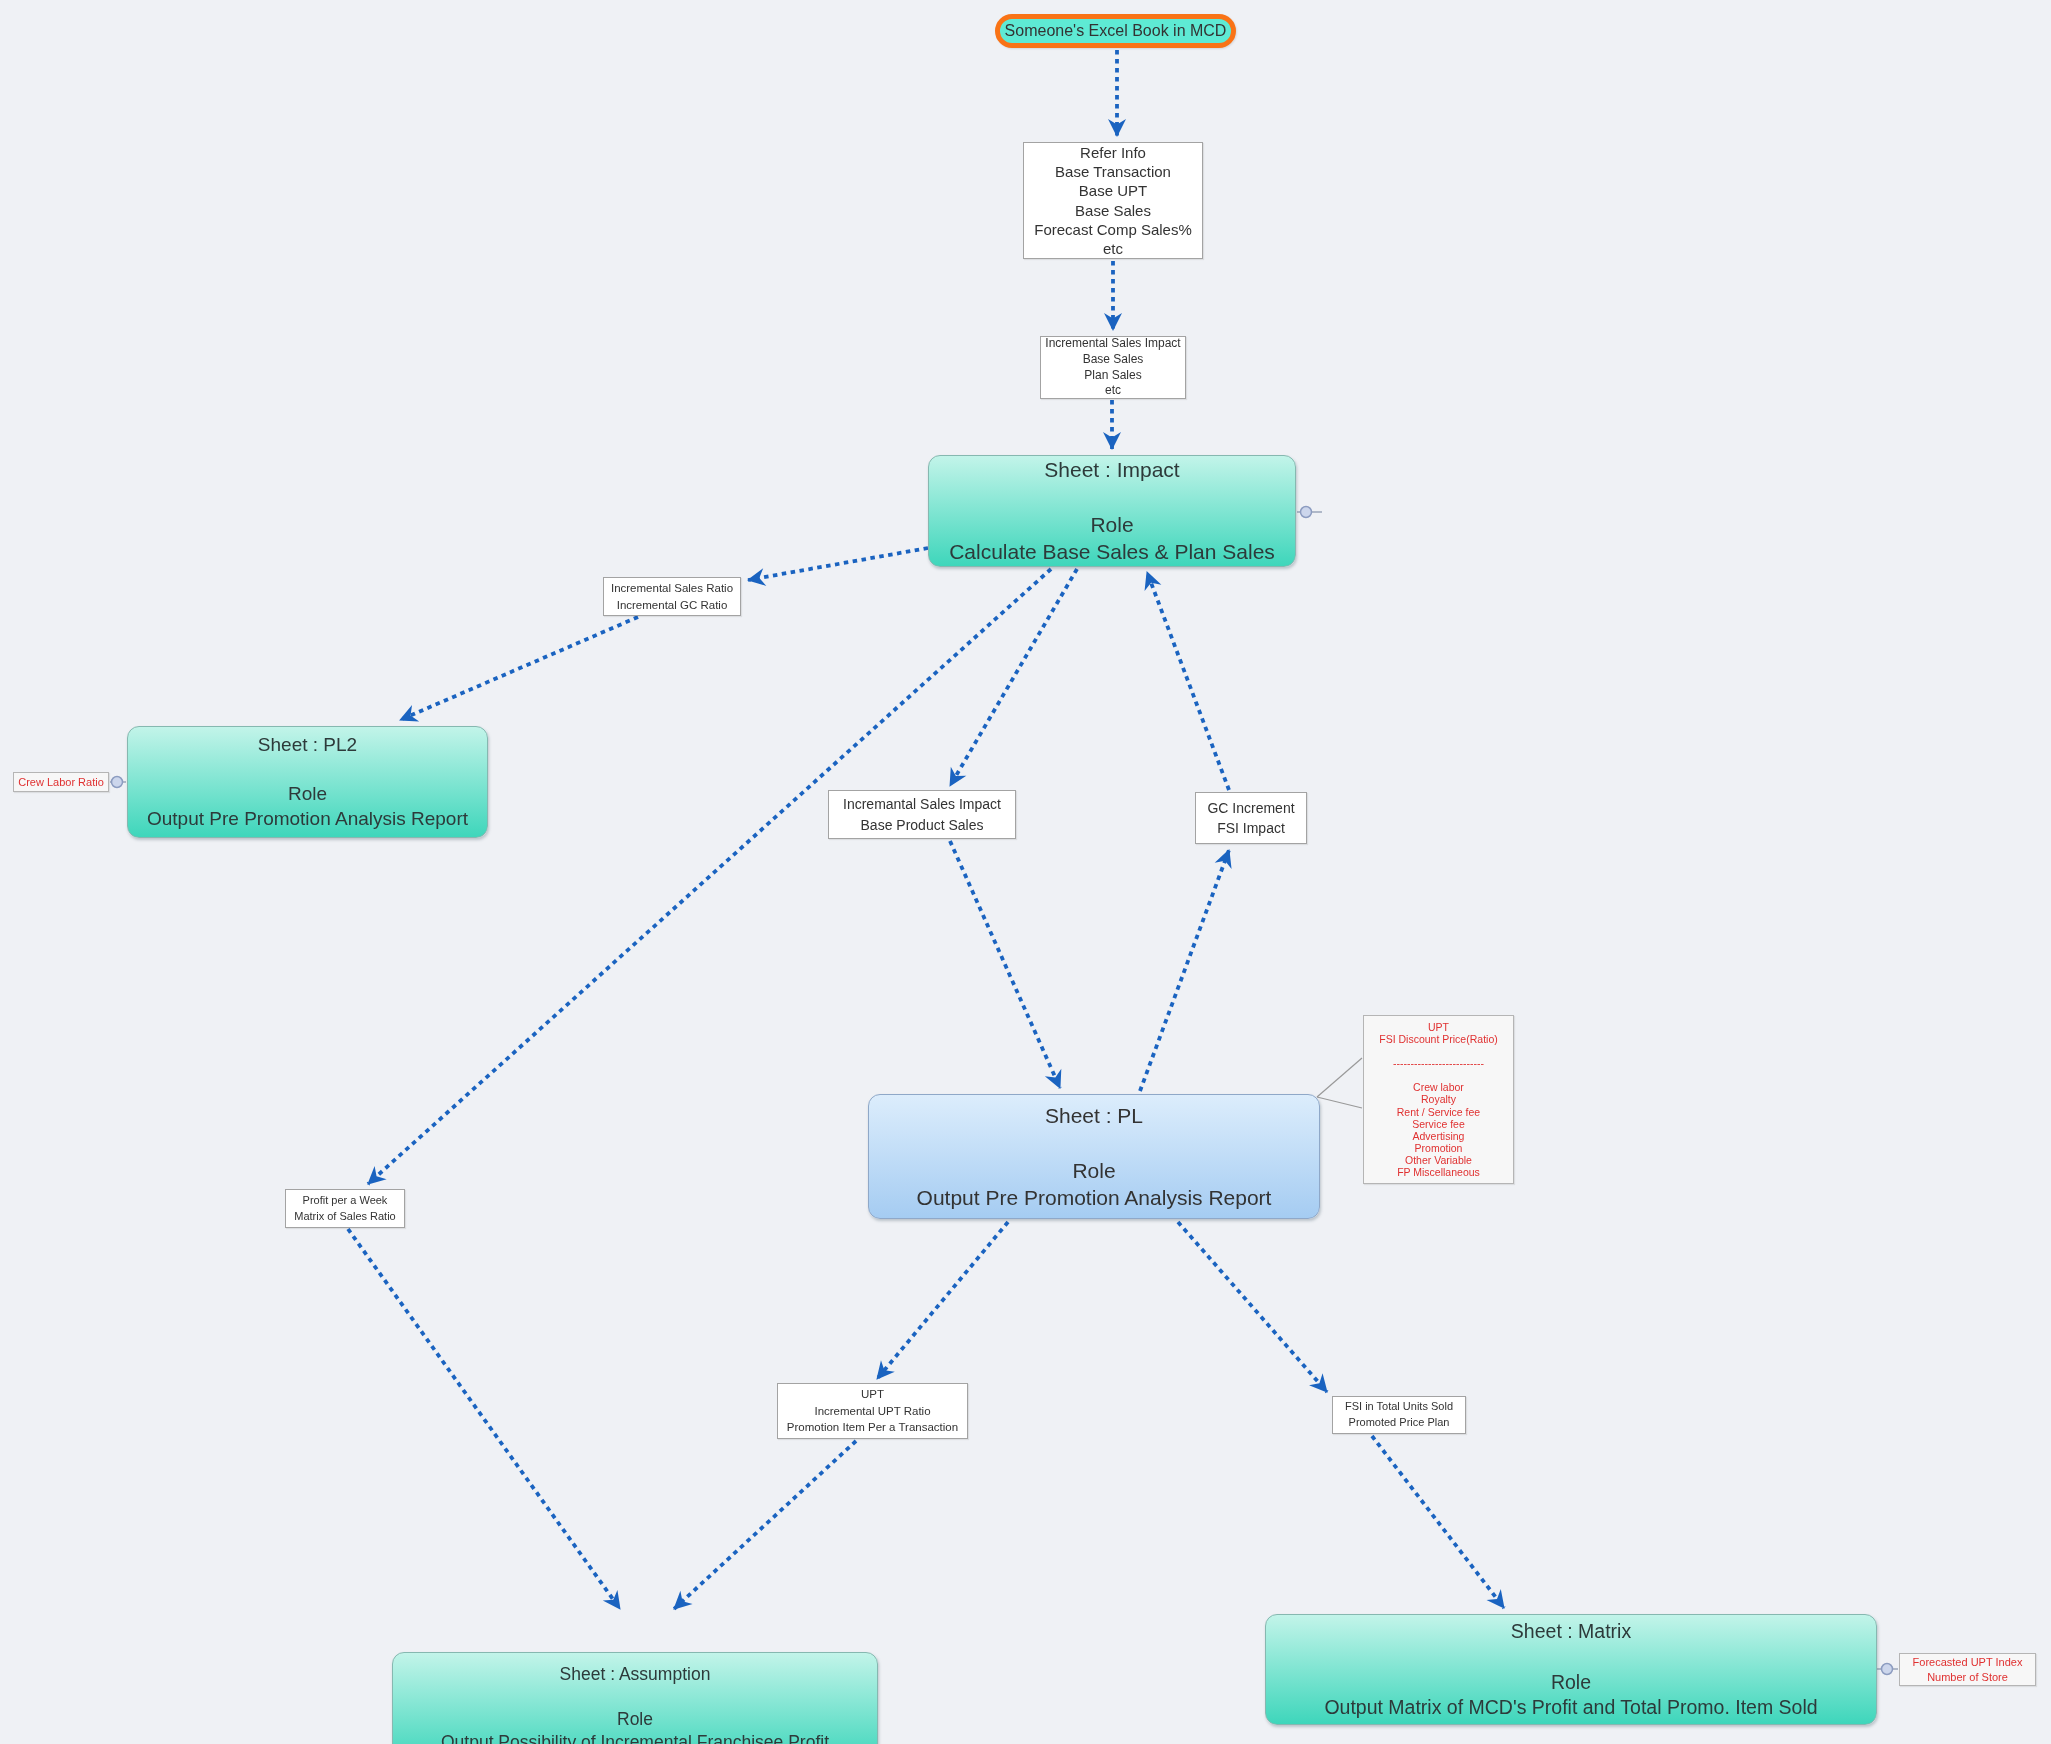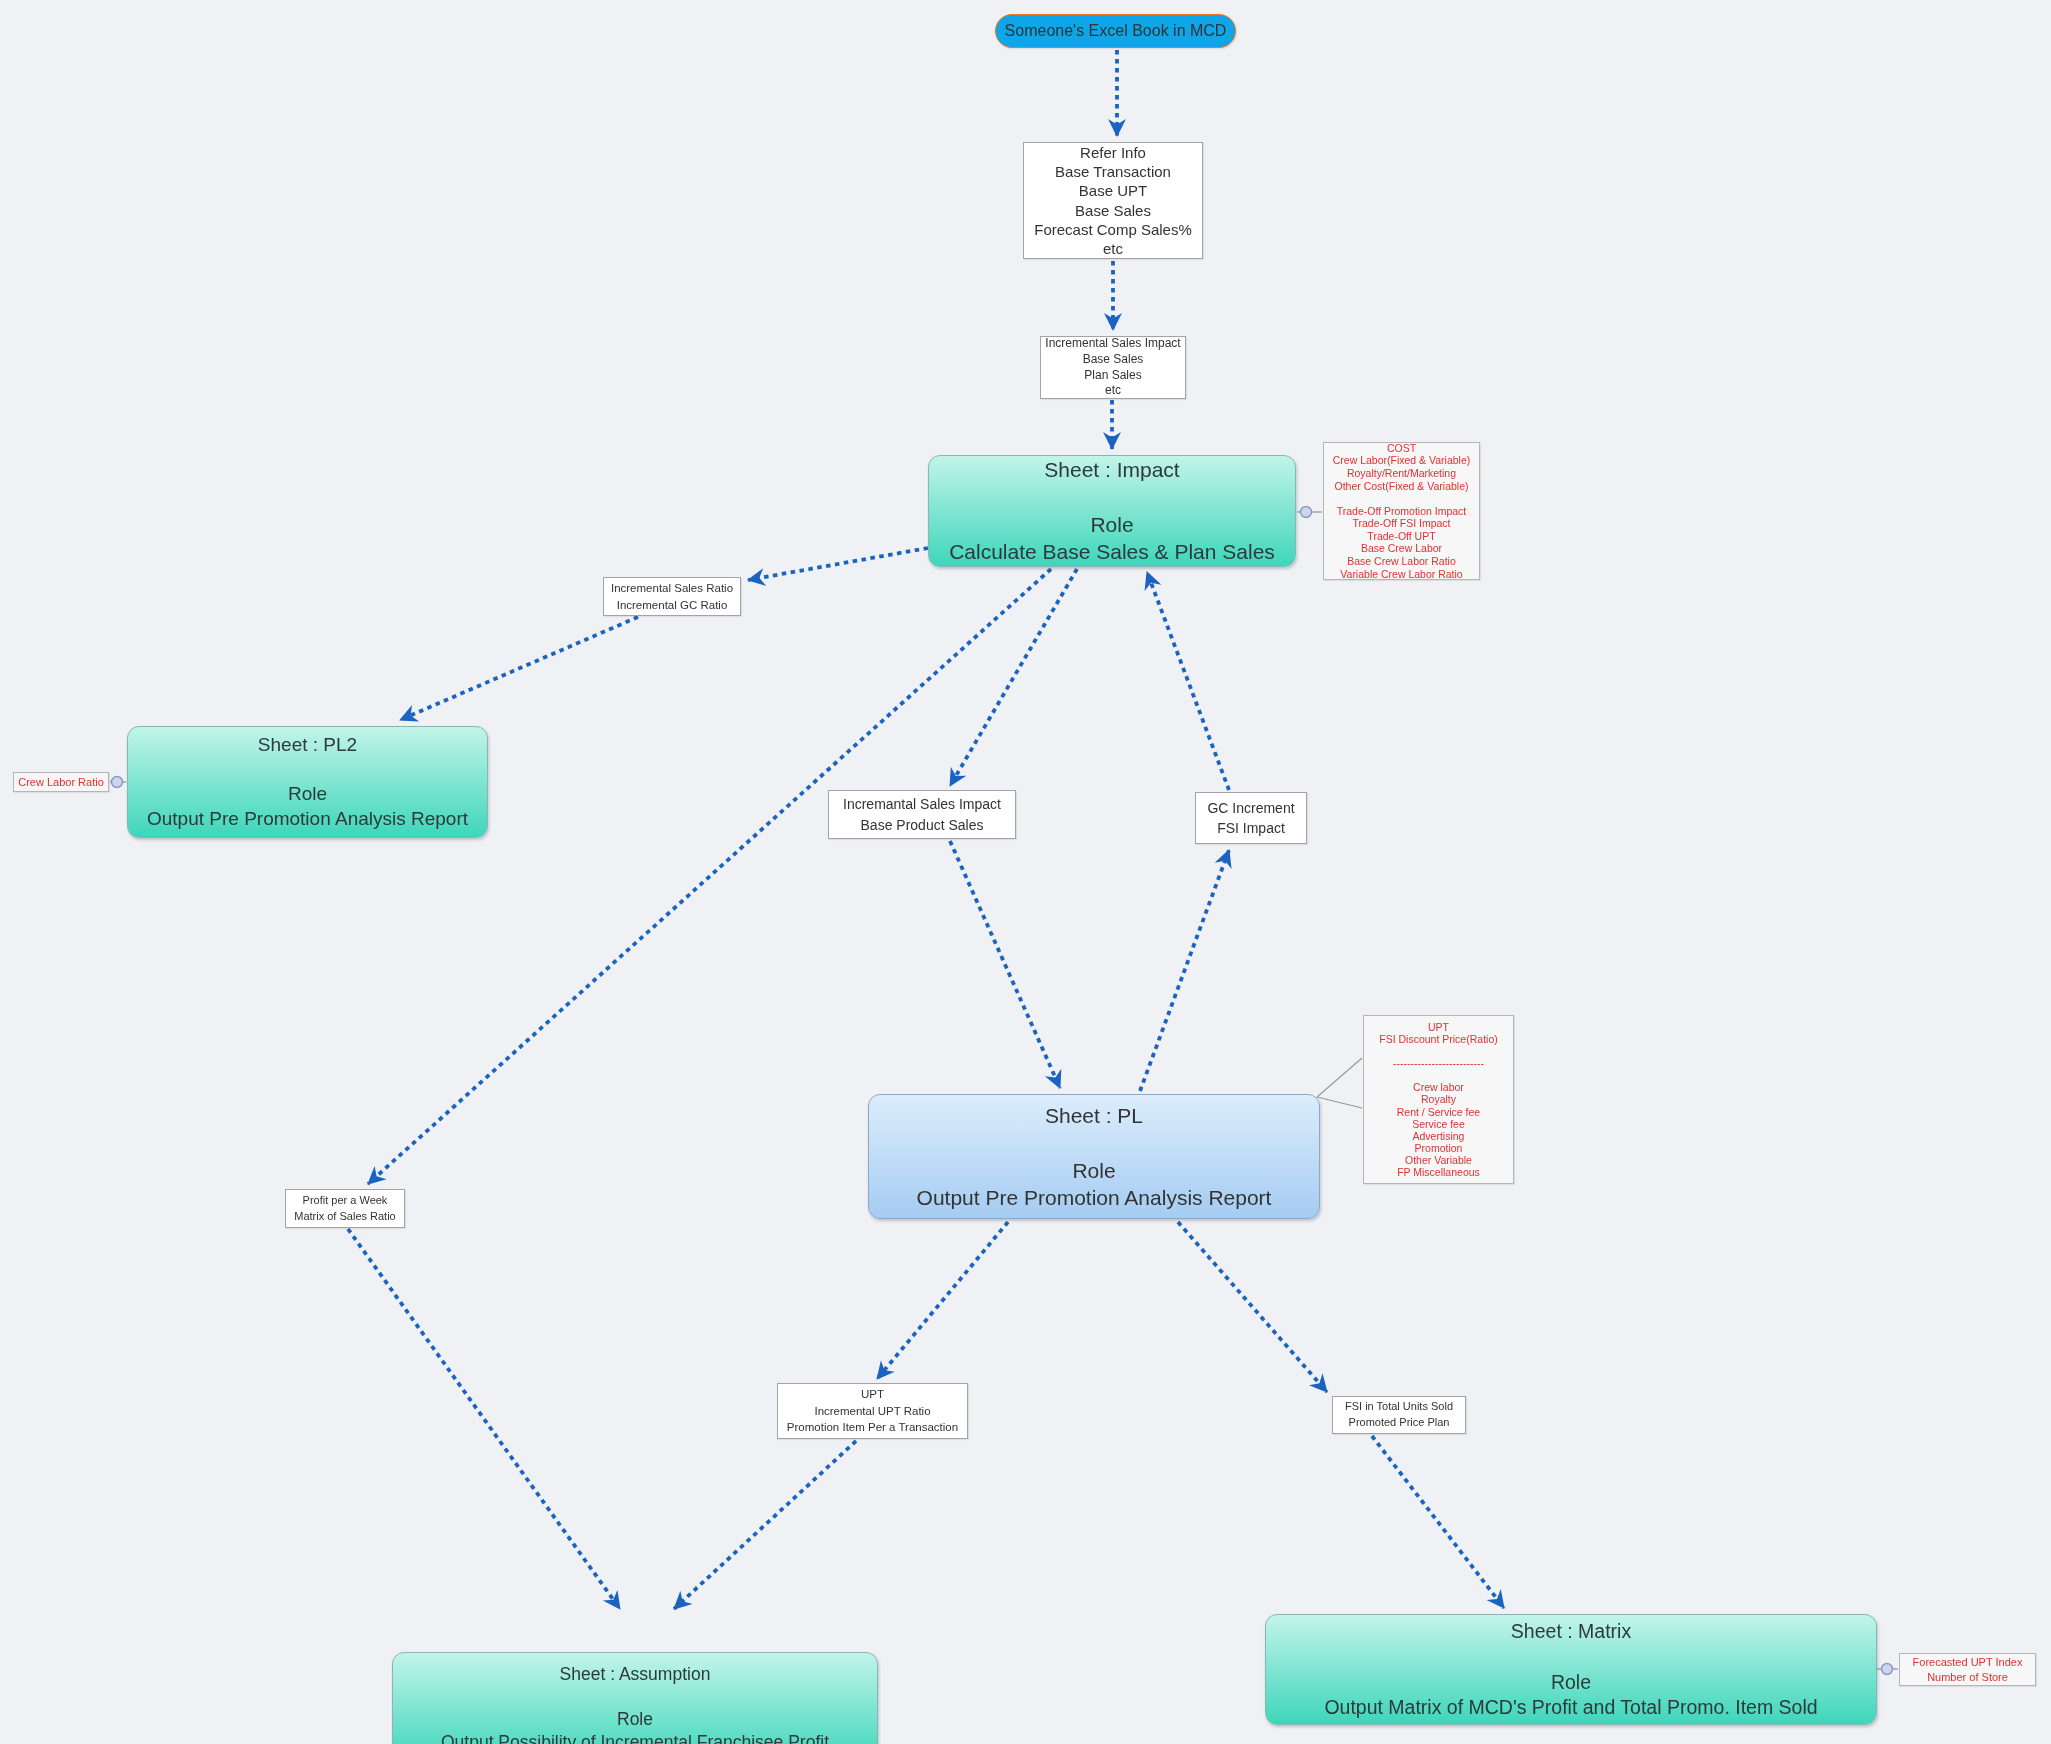--- a/index.html
+++ b/index.html
@@ -4,21 +4,21 @@
 <style>
   html,body{margin:0;padding:0;}
   body{background:#eff1f5;font-family:"Liberation Sans","DejaVu Sans",sans-serif;}
   .canvas{position:relative;width:2051px;height:1744px;background:#eff1f5;overflow:hidden;}
   .edges{position:absolute;left:0;top:0;z-index:1;}
   .node{
     position:absolute;box-sizing:border-box;z-index:2;
     display:flex;align-items:center;justify-content:center;
     text-align:center;white-space:pre;color:#333;
   }
-  .pill{background:#0ea5e9;border:1px solid #f97316;border-radius:17px;
+  .pill{background:#5eead4;border:5px solid #f97316;border-radius:17px;
         box-shadow:1px 1px 2px rgba(0,0,0,.10);}
   .plain{background:#ffffff;border:1px solid #a3a3a3;line-height:1.45;
          box-shadow:1px 1px 1px rgba(0,0,0,.08);}
   .sheet{border-radius:12px;line-height:1.3;color:#2d3a3a;
          box-shadow:1px 2px 3px rgba(90,110,120,.35);}
   .teal{background:linear-gradient(#c2f4e9,#3ed6bb);border:1px solid #86b8b0;}
   .blue{background:linear-gradient(#dcedfc,#a5ccf2);border:1px solid #8fa8c8;color:#333;}
   .rednote{background:#f7f7f7;border:1px solid #b5b5b5;color:#e03131;
            box-shadow:1px 1px 1px rgba(0,0,0,.08);}
 </style>
@@ -78,31 +78,20 @@
   <div class="node plain" style="left:1040px;top:336px;width:146px;height:63px;font-size:12px;line-height:1.3;">Incremental Sales Impact
 Base Sales
 Plan Sales
 etc</div>
 
   <div class="node sheet teal" style="left:928px;top:455px;width:368px;height:112px;font-size:21px;">Sheet : Impact
 
 Role
 Calculate Base Sales &amp; Plan Sales</div>
 
-  <div class="node rednote" style="left:1323px;top:442px;width:157px;height:138px;font-size:10.5px;line-height:1.2;">COST
-Crew Labor(Fixed &amp; Variable)
-Royalty/Rent/Marketing
-Other Cost(Fixed &amp; Variable)
-
-Trade-Off Promotion Impact
-Trade-Off FSI Impact
-Trade-Off UPT
-Base Crew Labor
-Base Crew Labor Ratio
-Variable Crew Labor Ratio</div>
 
   <div class="node plain" style="left:603px;top:577px;width:138px;height:39px;font-size:11.5px;">Incremental Sales Ratio
 Incremental GC Ratio</div>
 
   <div class="node sheet teal" style="left:127px;top:726px;width:361px;height:112px;font-size:19px;">Sheet : PL2
 
 Role
 Output Pre Promotion Analysis Report</div>
 
   <div class="node rednote" style="left:13px;top:772px;width:96px;height:20px;font-size:11px;">Crew Labor Ratio</div>

